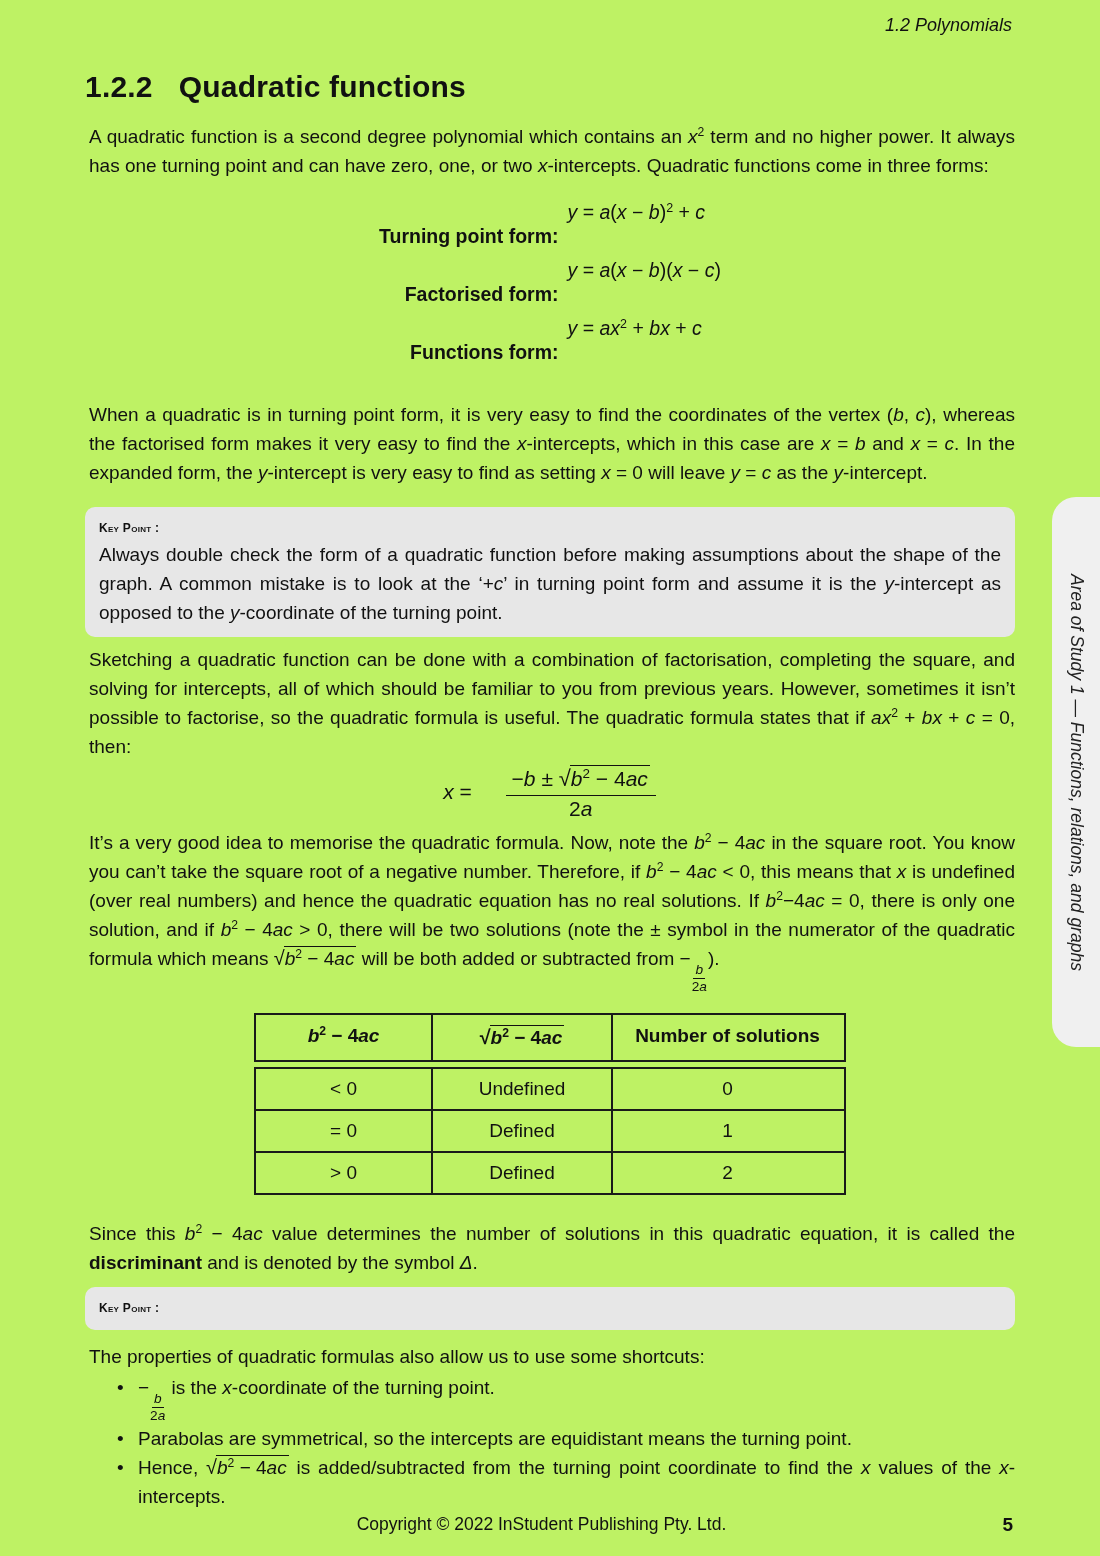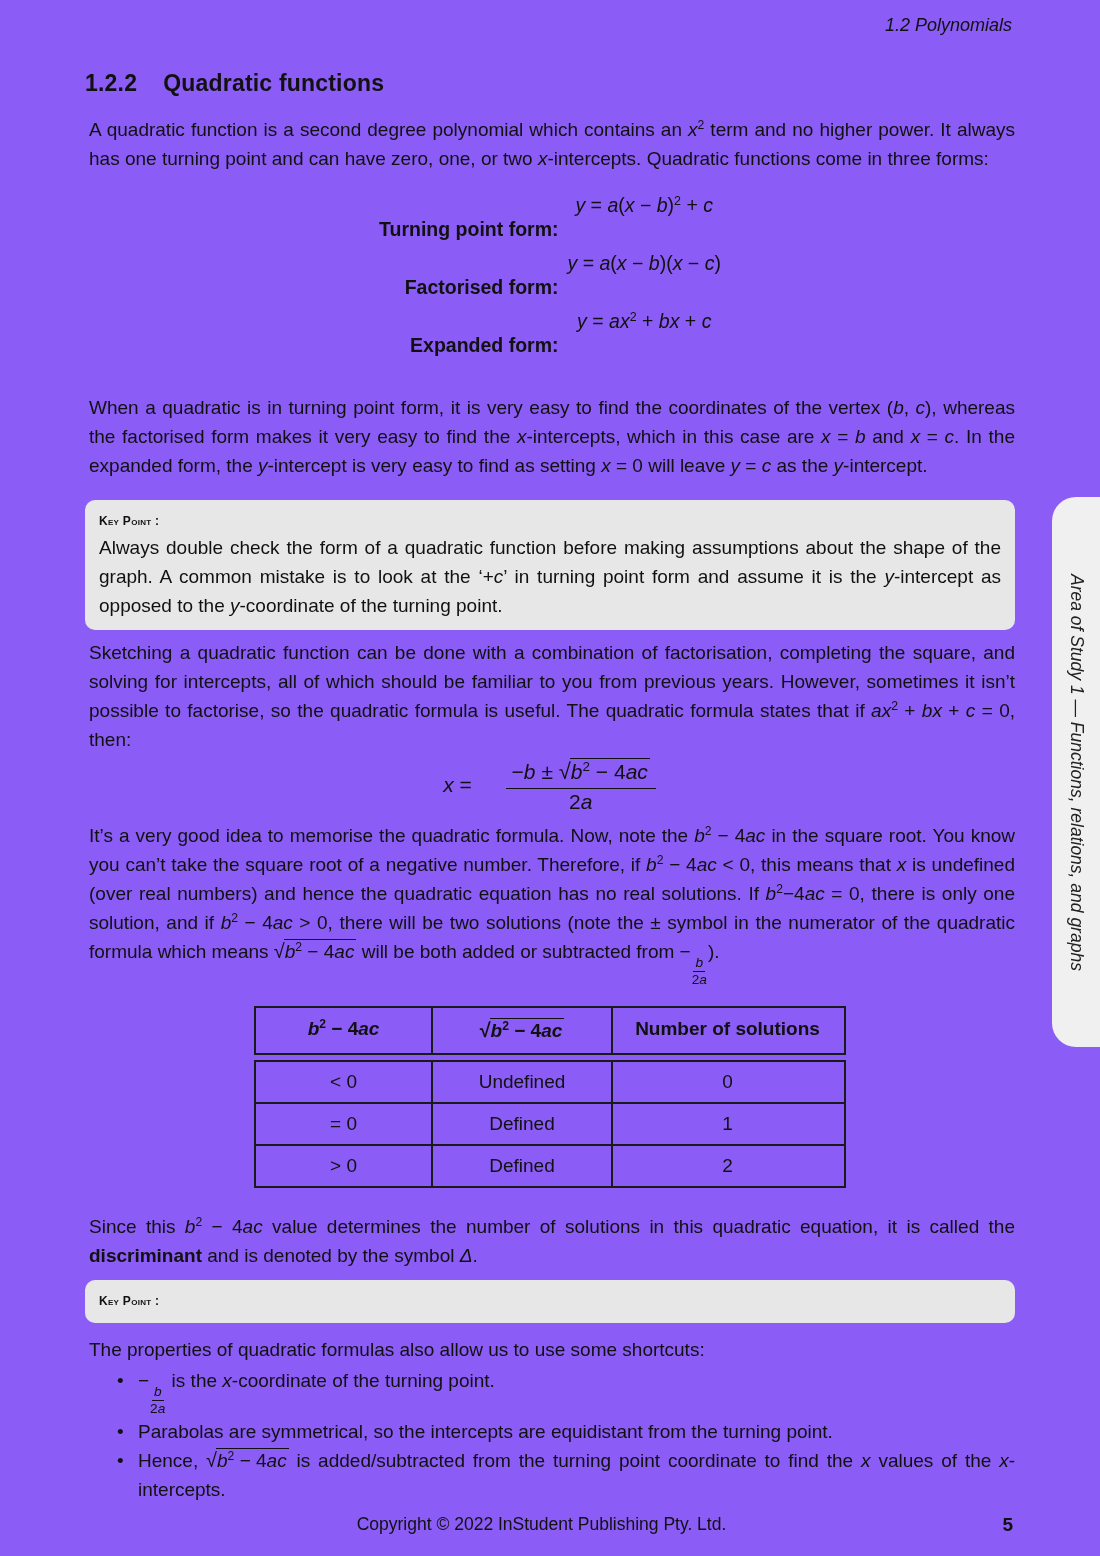--- a/index.html
+++ b/index.html
@@ -1,36 +1,36 @@
 <!DOCTYPE html>
 <html><head>
 <meta charset="utf-8">
 <style>
   html,body{margin:0;padding:0;background:#ffffff;}
   .page{
-    position:relative;width:1100px;height:1556px;background:#8b5cf6;
+    position:relative;width:1100px;height:1556px;background:#bef264;
     font-family:"Liberation Sans",sans-serif;color:#111;overflow:hidden;
   }
   .running-header{
     position:absolute;top:15px;right:88px;font-style:italic;font-size:18px;color:#111;
   }
   .content{position:absolute;left:85px;top:0;width:930px;}
   h1.section-heading{
-    margin:70px 0 0 0;font-size:23px;font-weight:700;color:#111;letter-spacing:0.2px;
+    margin:70px 0 0 0;font-size:30px;font-weight:700;color:#111;letter-spacing:0.2px;
   }
   h1 .sec-num{margin-right:26px;}
   p.para{font-size:19px;line-height:29px;text-align:justify;margin:18px 0 0 4px;}
   p.tight{margin-top:8px;}
   
   .forms{
     margin:20px auto 0 auto;display:grid;grid-template-columns:max-content max-content;
     column-gap:9px;row-gap:10px;width:max-content;font-size:19.5px;line-height:24px;
   }
   .form-label{font-weight:700;text-align:right;margin-top:24px;}
-  .form-math{text-align:center;}
+  .form-math{text-align:left;}
   
   .keypoint{
     background:#e7e7e7;border-radius:10px;margin-top:20px;
     padding:9px 14px 10px 14px;font-size:19px;line-height:29px;
   }
   .kp-label{font-weight:700;font-variant:small-caps;font-size:12px;line-height:24px;letter-spacing:0.3px;}
   .kp-body{text-align:justify;}
   h2.sub-heading{font-size:20px;font-weight:700;margin:14px 0 0 0;line-height:24px;}
   
   .formula{text-align:center;font-size:21px;margin:4px 0 0 0;line-height:30px;}
@@ -90,21 +90,21 @@
       <span class="sec-num">1.2.2</span><span>Quadratic functions</span>
     </h1>
 
     <p class="para"><span>A quadratic function is a second degree polynomial which contains an </span><span class="sg-i">x</span><span class="sg-sup">2</span><span> term and no higher power.  It always has one turning point and can have zero, one, or two </span><span class="sg-i">x</span><span>-intercepts.  Quadratic functions come in three forms:</span></p>
 
     <div class="forms">
       <span class="form-label">Turning point form:</span>
       <span class="form-math"><span class="sg-i">y</span><span> = </span><span class="sg-i">a</span><span>(</span><span class="sg-i">x</span><span> − </span><span class="sg-i">b</span><span>)</span><span class="sg-sup">2</span><span> + </span><span class="sg-i">c</span></span>
       <span class="form-label">Factorised form:</span>
       <span class="form-math"><span class="sg-i">y</span><span> = </span><span class="sg-i">a</span><span>(</span><span class="sg-i">x</span><span> − </span><span class="sg-i">b</span><span>)(</span><span class="sg-i">x</span><span> − </span><span class="sg-i">c</span><span>)</span></span>
-      <span class="form-label">Expanded form:</span>
+      <span class="form-label">Functions form:</span>
       <span class="form-math"><span class="sg-i">y</span><span> = </span><span class="sg-i">a</span><span class="sg-i">x</span><span class="sg-sup">2</span><span> + </span><span class="sg-i">b</span><span class="sg-i">x</span><span> + </span><span class="sg-i">c</span></span>
     </div>
 
     <p class="para" style="margin-top:36px"><span>When a quadratic is in turning point form, it is very easy to find the coordinates of the vertex (</span><span class="sg-i">b</span><span>, </span><span class="sg-i">c</span><span>), whereas the factorised form makes it very easy to find the </span><span class="sg-i">x</span><span>-intercepts, which in this case are </span><span class="sg-i">x</span><span> = </span><span class="sg-i">b</span><span> and </span><span class="sg-i">x</span><span> = </span><span class="sg-i">c</span><span>.  In the expanded form, the </span><span class="sg-i">y</span><span>-intercept is very easy to find as setting </span><span class="sg-i">x</span><span> = 0 will leave </span><span class="sg-i">y</span><span> = </span><span class="sg-i">c</span><span> as the </span><span class="sg-i">y</span><span>-intercept.</span></p>
 
     <div class="keypoint">
       <div class="kp-label">Key Point :</div>
       <div class="kp-body"><span>Always double check the form of a quadratic function before making assumptions about the shape of the graph.  A common mistake is to look at the ‘+</span><span class="sg-i">c</span><span>’ in turning point form and assume it is the </span><span class="sg-i">y</span><span>-intercept as opposed to the </span><span class="sg-i">y</span><span>-coordinate of the turning point.</span></div>
     </div>
 
@@ -152,21 +152,21 @@
       <div class="kp-label">Key Point :</div>
     </div>
 
     <p class="para" style="margin-top:12px"><span>The properties of quadratic formulas also allow us to use some shortcuts:</span></p>
 
     <ul class="shortcuts">
       <li><span class="blt">•</span><span><span>−</span><span class="frac">
               <span class="fnum"><span class="sg-i">b</span></span>
               <span class="fden"><span>2</span><span class="sg-i">a</span></span>
             </span><span> is the </span><span class="sg-i">x</span><span>-coordinate of the turning point.</span></span></li>
-      <li><span class="blt">•</span><span><span>Parabolas are symmetrical, so the intercepts are equidistant from the turning point.</span></span></li>
+      <li><span class="blt">•</span><span><span>Parabolas are symmetrical, so the intercepts are equidistant means the turning point.</span></span></li>
       <li><span class="blt">•</span><span><span>Hence, </span><span class="sg-rt">√</span><span class="sg-rad"><span class="sg-i">b</span><span class="sg-sup">2</span><span> − 4</span><span class="sg-i">ac</span></span><span> is added/subtracted from the turning point coordinate to find the </span><span class="sg-i">x</span><span> values of the </span><span class="sg-i">x</span><span>-intercepts.</span></span></li>
     </ul>
 
   </div>
 
   <div class="side-tab">
     <span>Area of Study 1 — Functions, relations, and graphs</span>
   </div>
 
   <div class="footer">

